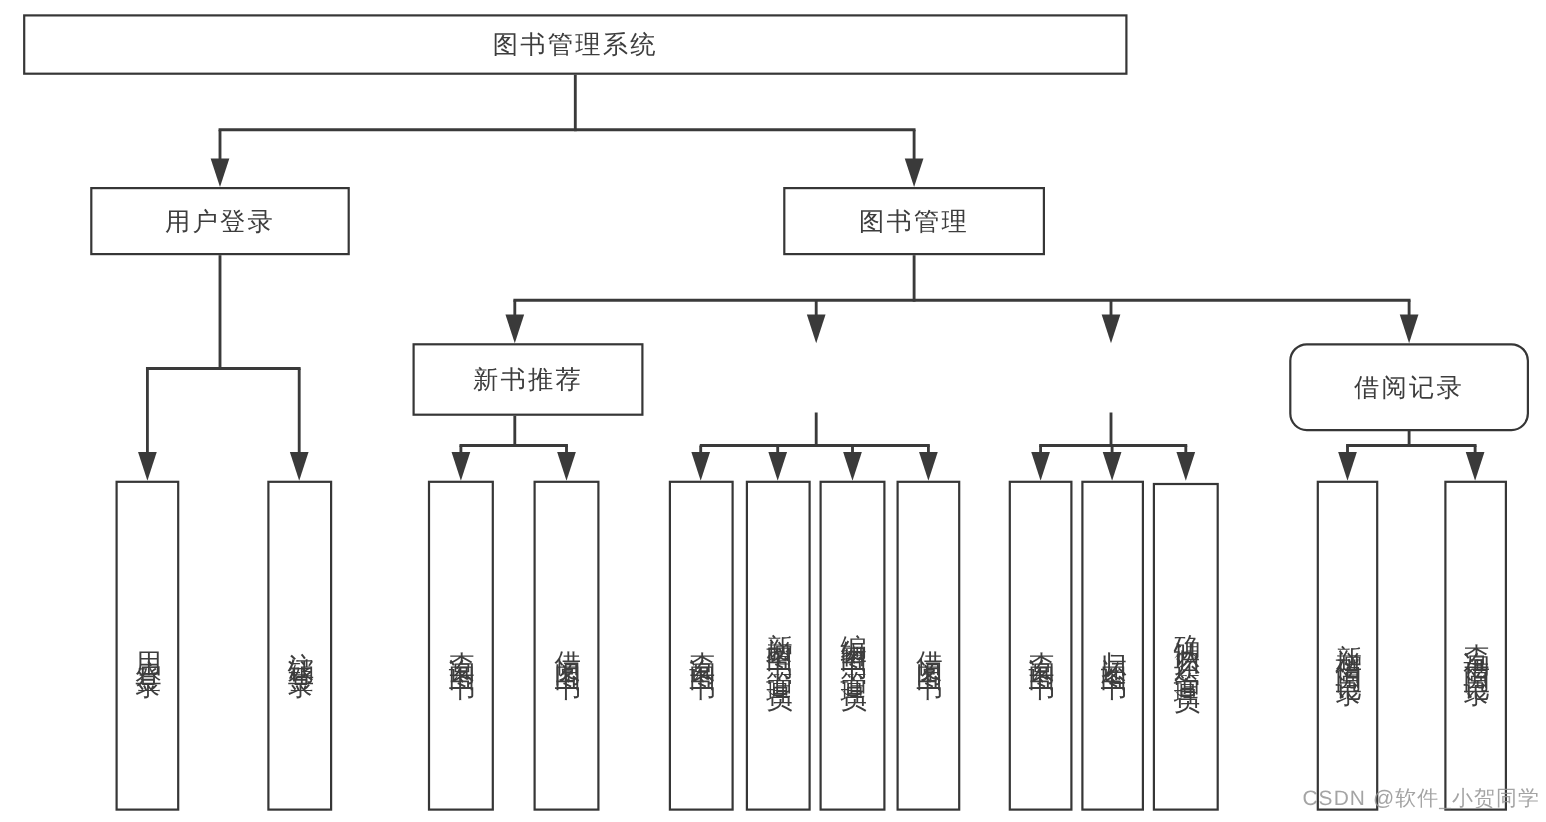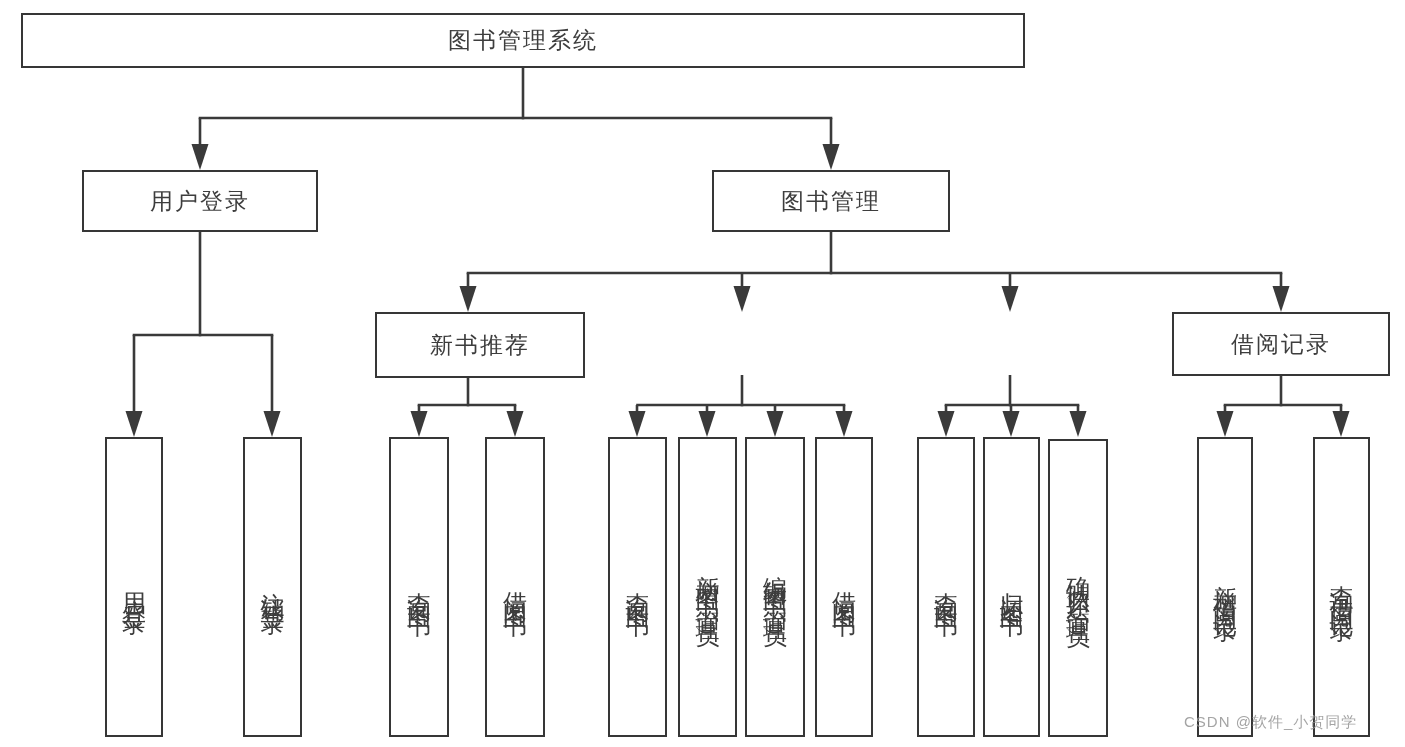--- a/index.html
+++ b/index.html
@@ -37,21 +37,21 @@
     writing-mode: vertical-rl;
     text-orientation: mixed;
     font-size: 24px;
     letter-spacing: 7px;
     line-height: 1;
   }
   .watermark {
     position: absolute;
     left: 1184px;
     top: 713px;
-    font-size: 15px;
+    font-size: 19px;
     letter-spacing: 1px;
     color: rgba(148, 148, 148, 0.85);
     white-space: nowrap;
     z-index: 5;
   }
 </style>
 </head>
 <body>
 
 <div class="canvas">
@@ -139,21 +139,21 @@
   <div class="node h" style="left:82px; top:170px; width:236px; height:62px;">
     <span>用户登录</span>
   </div>
   <div class="node h" style="left:712px; top:170px; width:238px; height:62px;">
     <span>图书管理</span>
   </div>
 
   <div class="node h" style="left:363px; top:312px; width:210px; height:66px;margin-left:12px;">
     <span>新书推荐</span>
   </div>
-  <div class="node h" style="left:1172px; top:312px; width:218px; height:64px;">
+  <div class="node h" style="left:1172px; top:312px; width:218px; height:80px;border-radius:16px;">
     <span>借阅记录</span>
   </div>
 
   <div class="node v" style="left:105px; top:437px; width:58px; height:300px;">
     <span>用户登录</span>
   </div>
   <div class="node v" style="left:243px; top:437px; width:59px; height:300px;">
     <span>注销登录</span>
   </div>
 

